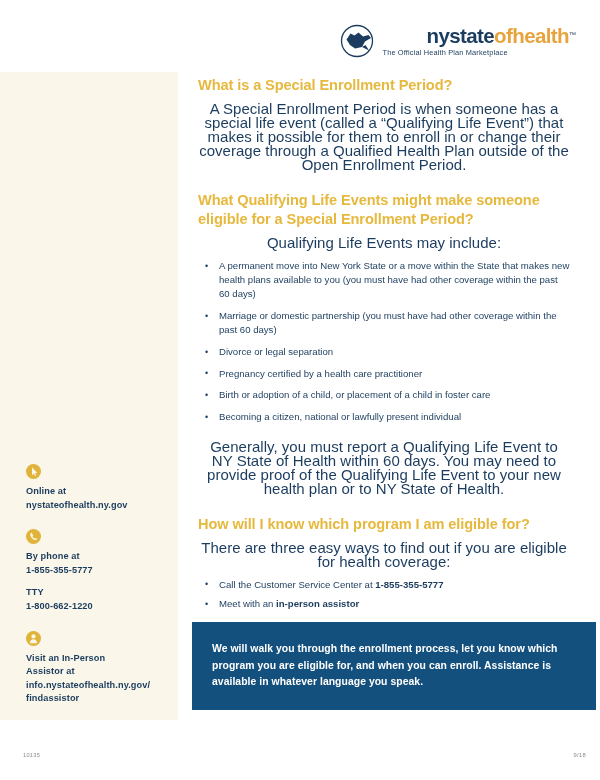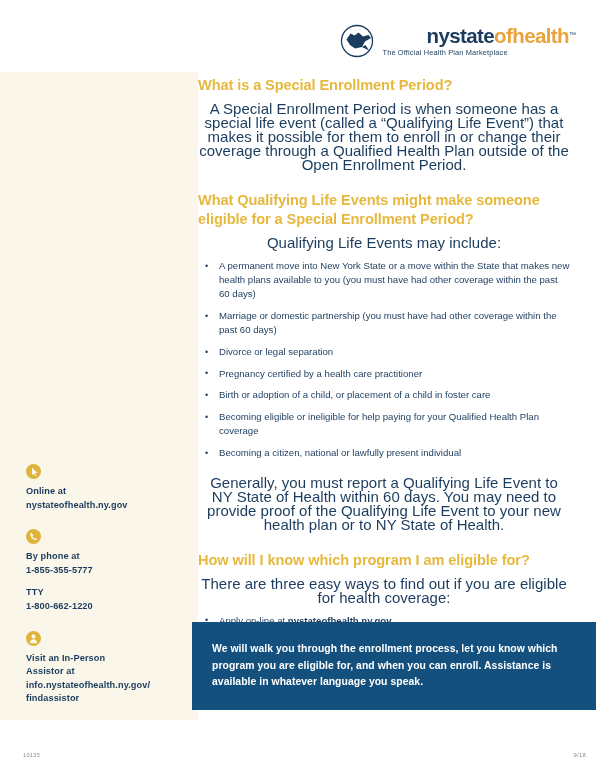--- a/index.html
+++ b/index.html
@@ -17,21 +17,21 @@
     height: 780px;
     background: #ffffff;
     overflow: hidden;
   }
 
   
   .side-panel {
     position: absolute;
     left: 0;
     top: 72px;
-    width: 198px;
+    width: 178px;
     height: 648px;
     background: #faf6e9;
   }
 
   .side-inner {
     position: absolute;
     left: 26px;
     top: 392px;
     width: 150px;
   }
@@ -250,34 +250,32 @@
 
       <h2 class="section-head">What Qualifying Life Events might make someone eligible for a Special Enrollment Period?</h2>
       <p class="body-text">Qualifying Life Events may include:</p>
 
       <ul class="bullets">
         <li>A permanent move into New York State or a move within the State that makes new health plans available to you (you must have had other coverage within the past 60 days)</li>
         <li>Marriage or domestic partnership (you must have had other coverage within the past 60 days)</li>
         <li>Divorce or legal separation</li>
         <li>Pregnancy certified by a health care practitioner</li>
         <li>Birth or adoption of a child, or placement of a child in foster care</li>
-        <li>Becoming eligible or ineligible for help paying for your Qualified Health Plan coverage</li>
         <li>Becoming a citizen, national or lawfully present individual</li>
       </ul>
 
       <div class="gap-sm"></div>
       <p class="body-text">Generally, you must report a Qualifying Life Event to NY State of Health within 60 days. You may need to provide proof of the Qualifying Life Event to your new health plan or to NY State of Health.</p>
 
       <div class="gap-lg"></div>
 
       <h2 class="section-head">How will I know which program I am eligible for?</h2>
       <p class="body-text">There are three easy ways to find out if you are eligible for health coverage:</p>
 
       <ul class="bullets tight">
-        <li><span>Apply on-line at </span><b>nystateofhealth.ny.gov</b></li>
         <li><span>Call the Customer Service Center at </span><b>1-855-355-5777</b></li>
         <li><span>Meet with an </span><b>in-person assistor</b></li>
       </ul>
 
     </div>
   </div>
 
   <div class="callout">
     <p>We will walk you through the enrollment process, let you know which program you are eligible for, and when you can enroll. Assistance is available in whatever language you speak.</p>
   </div>

